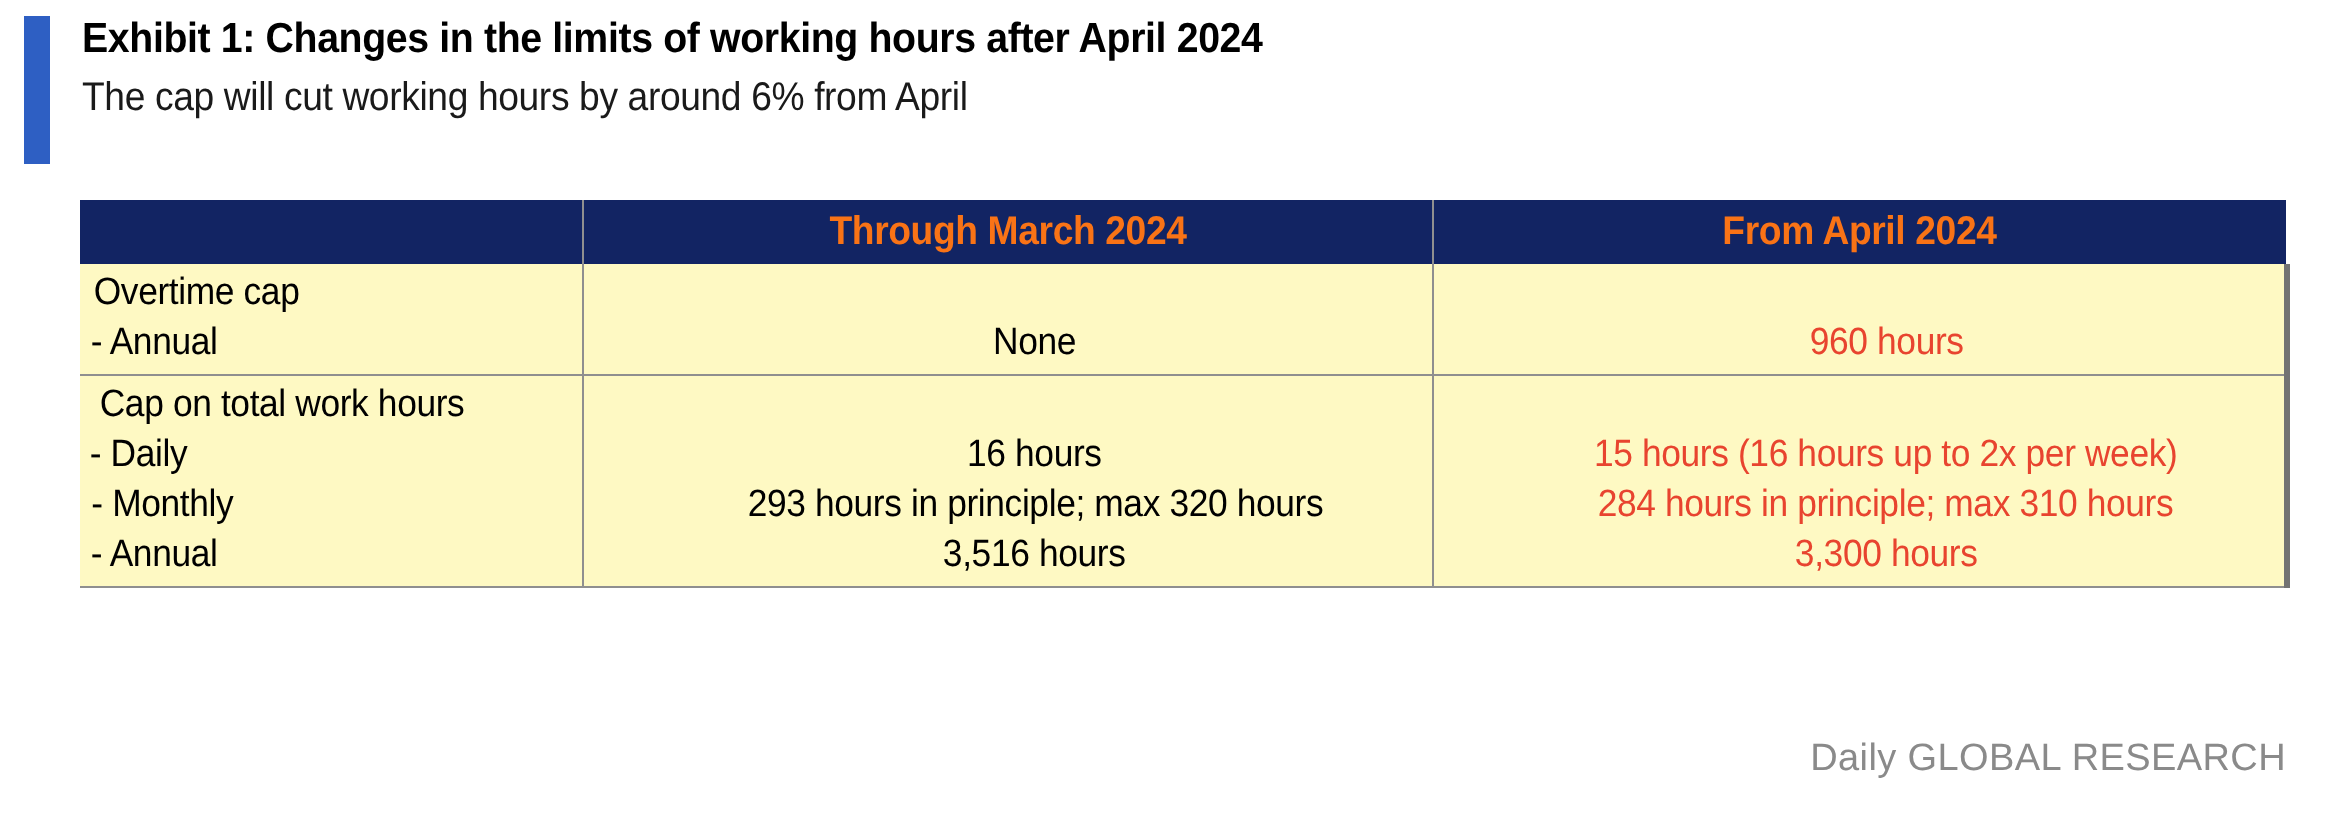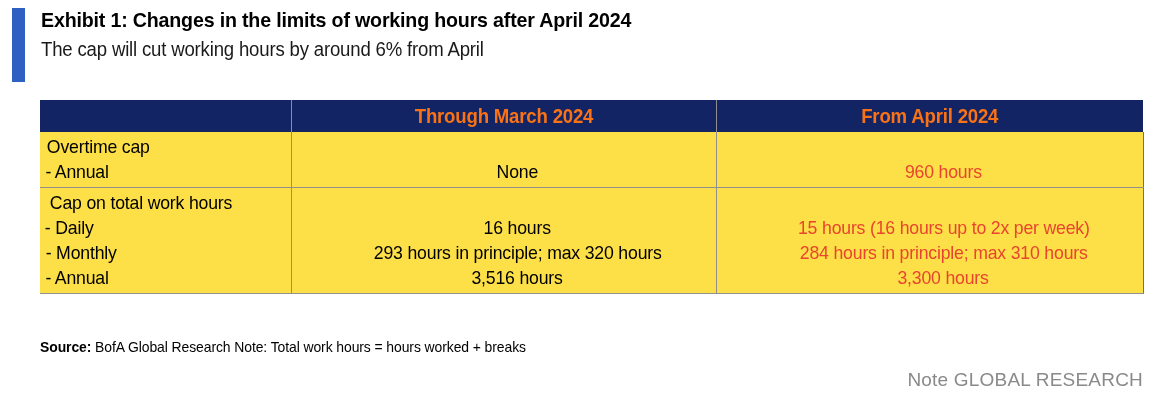--- a/index.html
+++ b/index.html
@@ -108,33 +108,33 @@
   }
 
   .exhibit-table tbody td {
     border-right: 1px solid #8f8f8f;
     border-bottom: 1px solid #8f8f8f;
     padding: 0;
     vertical-align: top;
     font-size: 19px;
     line-height: 25px;
     letter-spacing: -0.2px;
-    background: #fde047;
+    background: #fef9c3;
     margin-top: 20px;
   }
   .exhibit-table tbody td.cell-label {
     text-align: left;
     padding-left: 3px;
   }
   .exhibit-table tbody td.cell-value {
     text-align: center;
     padding-left: 28px;
   }
   .exhibit-table tbody td.cell-after {
-    border-right: 1px solid #737373;
+    border-right: 3px solid #737373;
     color: #E8442F;
   }
 
   .cell-lines {
     display: block;
     padding-top: 2px;
     padding-bottom: 3px;
   }
   .cell-lines .line {
     display: block;
@@ -252,22 +252,16 @@
             <span class="line"><span class="sx">15 hours (16 hours up to 2x per week)</span></span>
             <span class="line"><span class="sx">284 hours in principle; max 310 hours</span></span>
             <span class="line"><span class="sx">3,300 hours</span></span>
           </span>
         </td>
       </tr>
 
     </tbody>
   </table>
 
-  <div class="source-line">
-    <span class="sx">
-      <span class="source-label">Source:</span>
-      <span>BofA Global Research Note: Total work hours = hours worked + breaks</span>
-    </span>
-  </div>
-
-  <div class="research-mark">Note GLOBAL RESEARCH</div>
+
+  <div class="research-mark">Daily GLOBAL RESEARCH</div>
 
 </div>
 
 </body></html>

